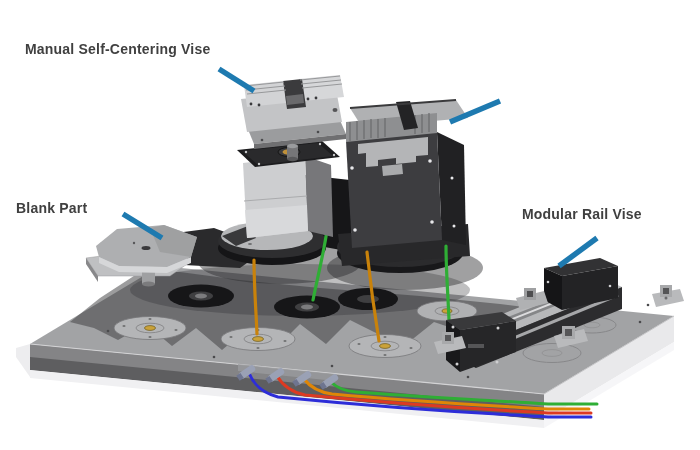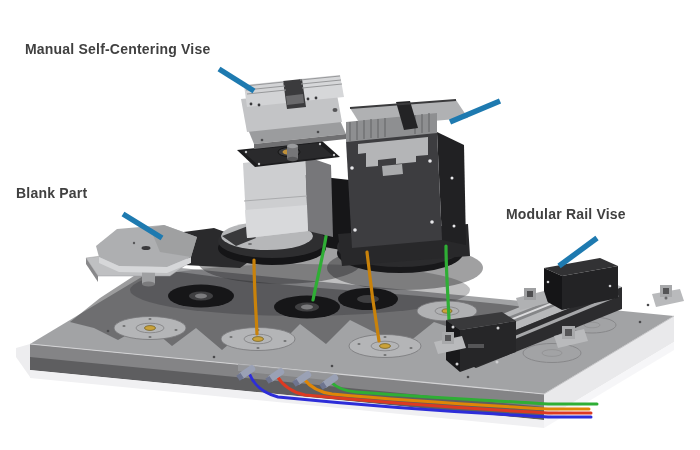--- a/index.html
+++ b/index.html
@@ -7,22 +7,22 @@
     position:relative;width:700px;height:450px;background:#ffffff;overflow:hidden;
     font-family:"Liberation Sans",sans-serif;
   }
   .scene-svg{position:absolute;left:0;top:0;}
   .callout-label{
     position:absolute;font-weight:700;font-size:14px;line-height:1.1;
     color:#404040;letter-spacing:0.2px;white-space:nowrap;
   }
   #lbl-manual{left:25px;top:42px;}
   #lbl-pneumatic{left:381px;top:77px;}
-  #lbl-blank{left:16px;top:186px;}
-  #lbl-modular{left:506px;top:207px;}
+  #lbl-blank{left:16px;top:201px;}
+  #lbl-modular{left:522px;top:207px;}
 </style>
 </head>
 <body>
 
 <div class="stage">
 
 <svg class="scene-svg" width="700" height="450" viewBox="0 0 700 450">
 
   <g>
     <polygon points="16,348 30,344 30,377 16,357" fill="#ededef"></polygon>

